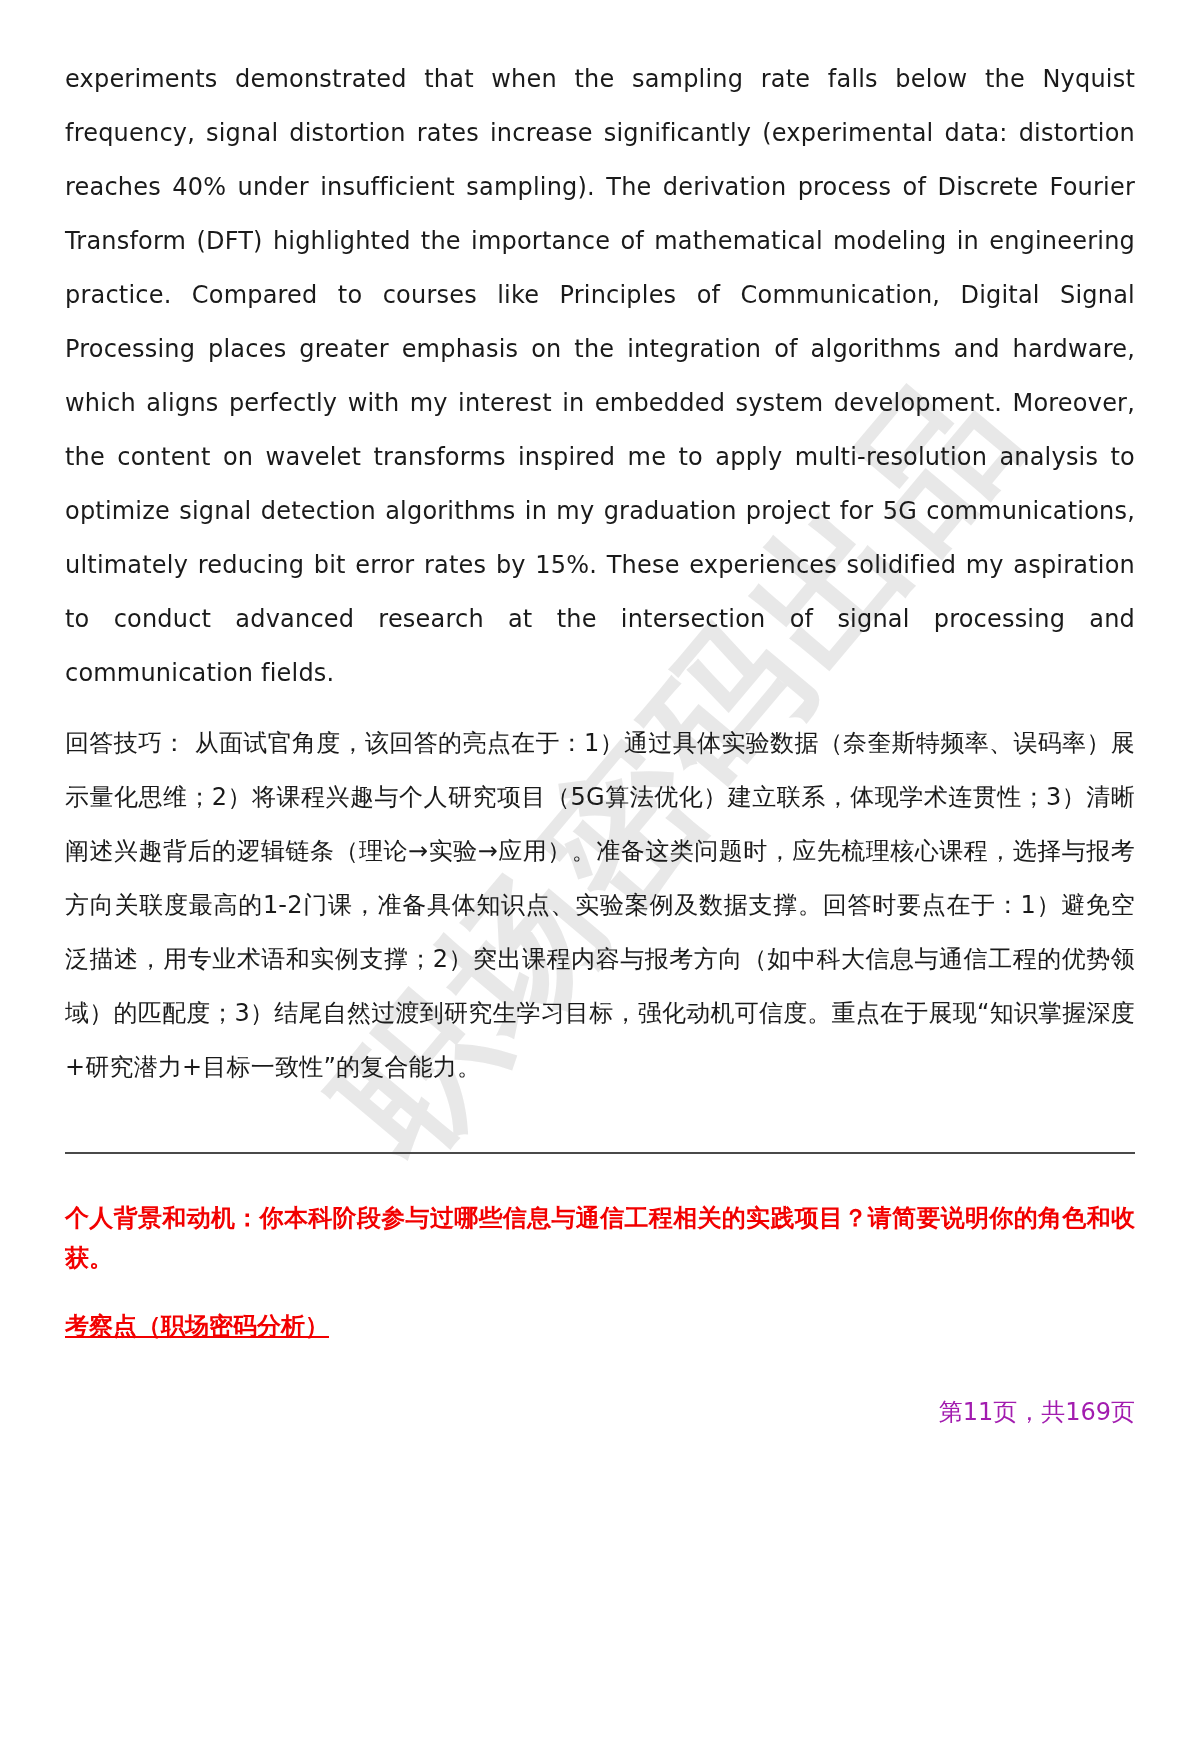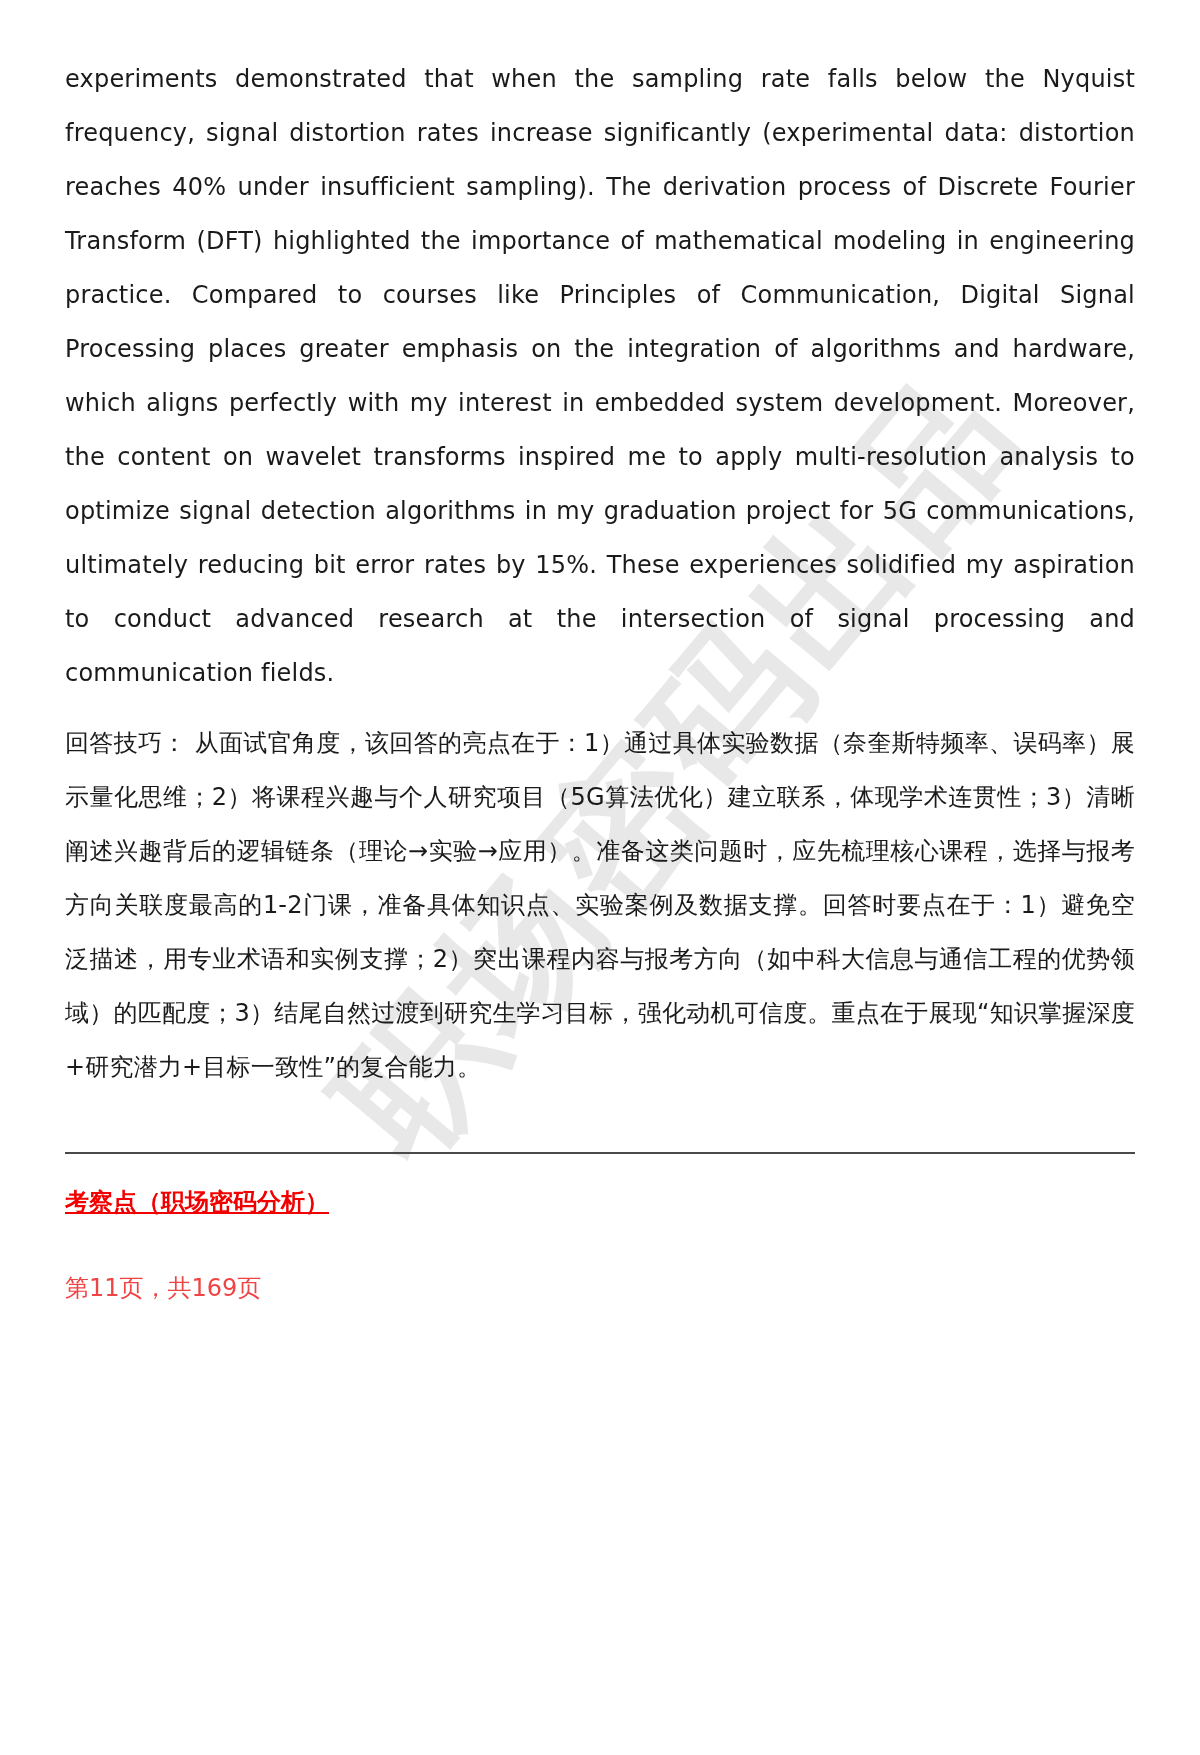--- a/index.html
+++ b/index.html
@@ -59,39 +59,40 @@
   .exam-point {
     margin-top: 30px;
     font-size: 24px;
     font-weight: 700;
     line-height: 36px;
     color: #f20000;
     text-decoration: underline;
   }
   .footer {
     margin-top: 52px;
-    text-align: left;
+    text-align: right;
     font-size: 24px;
-    color: #ef4444;
+    color: #a21caf;
   }
 </style>
 </head>
 <body>
 
 <div class="page">
 
   <div class="watermark">职场密码出品</div>
 
   <div class="content">
 
     <p class="body-text">experiments demonstrated that when the sampling rate falls below the Nyquist frequency, signal distortion rates increase significantly (experimental data: distortion reaches 40% under insufficient sampling). The derivation process of Discrete Fourier Transform (DFT) highlighted the importance of mathematical modeling in engineering practice. Compared to courses like Principles of Communication, Digital Signal Processing places greater emphasis on the integration of algorithms and hardware, which aligns perfectly with my interest in embedded system development. Moreover, the content on wavelet transforms inspired me to apply multi-resolution analysis to optimize signal detection algorithms in my graduation project for 5G communications, ultimately reducing bit error rates by 15%. These experiences solidified my aspiration to conduct advanced research at the intersection of signal processing and communication fields.</p>
 
     <p class="body-text">回答技巧： 从面试官角度，该回答的亮点在于：1）通过具体实验数据（奈奎斯特频率、误码率）展示量化思维；2）将课程兴趣与个人研究项目（5G算法优化）建立联系，体现学术连贯性；3）清晰阐述兴趣背后的逻辑链条（理论→实验→应用）。准备这类问题时，应先梳理核心课程，选择与报考方向关联度最高的1-2门课，准备具体知识点、实验案例及数据支撑。回答时要点在于：1）避免空泛描述，用专业术语和实例支撑；2）突出课程内容与报考方向（如中科大信息与通信工程的优势领域）的匹配度；3）结尾自然过渡到研究生学习目标，强化动机可信度。重点在于展现“知识掌握深度+研究潜力+目标一致性”的复合能力。</p>
 
     <hr class="divider">
 
+    <div class="question-heading">个人背景和动机：你本科阶段参与过哪些信息与通信工程相关的实践项目？请简要说明你的角色和收获。</div>
 
     <div class="exam-point">考察点（职场密码分析）</div>
 
     <div class="footer">第11页，共169页</div>
 
   </div>
 </div>
 
 </body></html>

